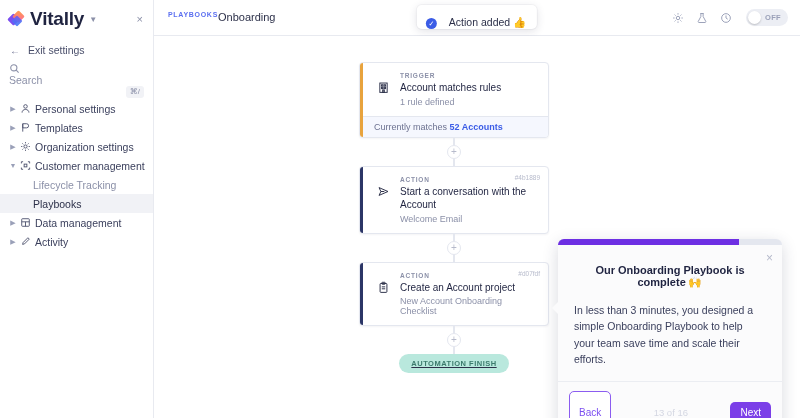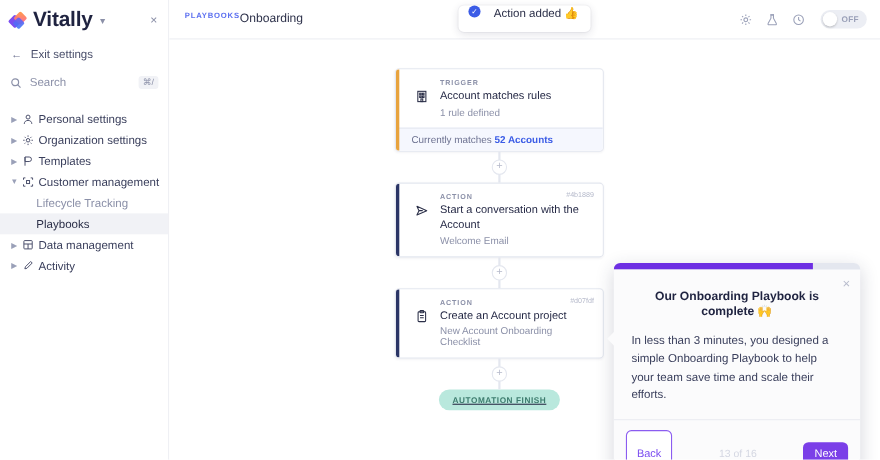--- a/index.html
+++ b/index.html
@@ -47,23 +47,24 @@
   }
 
   .exit-row {
     display: flex; align-items: center;
     height: 22px; padding: 0 10px 0 10px; margin-top: 5px;
     font-size: 10.5px; color: #4a4f6b; cursor: pointer;
   }
   .exit-row .arrow { font-size: 10px; margin-right: 8px; color:#6d7291; }
 
   .search-row {
-    display: flex; align-items: center;
+    display: flex; 
     height: 24px; padding: 0 9px 0 9px; margin-top: 2px;
     cursor: pointer;
+    flex-direction: column;
   }
   .search-row .s-ico { margin-right: 7px; display:flex; }
   .search-label { font-size: 10.5px; color: #8b90a8; }
   .kbd {
     margin-left: auto;
     font-size: 8px; color: #8b90a8;
     background: #f1f2f6; border-radius: 3px;
     padding: 2px 4px; line-height: 1;
   }
 
@@ -109,21 +110,21 @@
     color: #5b6ff0; text-transform: uppercase; line-height: 1.3;
   }
   .crumb-title { font-size: 11px; color: #2c3049; line-height: 1.3; }
 
   .toast {
     position: absolute; left: 50%; top: 5px;
     transform: translateX(-50%);
     background: #ffffff;
     border-radius: 5px;
     box-shadow: 0 2px 8px rgba(40,45,80,0.14), 0 0 0 1px rgba(40,45,80,0.04);
-    height: 24px; display: flex; align-items: flex-start;
+    height: 24px; display: flex; align-items: flex-end;
     padding: 0 11px 0 9px; gap: 12px;
     font-size: 10.5px; color: #2c3049; white-space: nowrap;
   }
   .toast .check {
     width: 11px; height: 11px; border-radius: 50%;
     background: #3b5ce6; color: #fff;
     display: flex; align-items: center; justify-content: center;
     font-size: 7px; flex: 0 0 11px;
   }
 
@@ -314,36 +315,36 @@
               <path d="M3 14c0-3 2.3-4.6 5-4.6S13 11 13 14"></path>
           </svg>
         </span>
         <span class="ntext">Personal settings</span>
       </div>
 
       <div class="nav-item">
         <span class="chev">▶</span>
         <span class="nico">
           <svg width="11" height="11" viewBox="0 0 16 16" fill="none" stroke="#4a4f6b" stroke-width="1.3">
-            <circle cx="8" cy="8" r="2.3"></circle>
-            <path d="M8 1.6v1.8M8 12.6v1.8M1.6 8h1.8M12.6 8h1.8M3.5 3.5l1.3 1.3M11.2 11.2l1.3 1.3M12.5 3.5l-1.3 1.3M4.8 11.2l-1.3 1.3"></path>
-          </svg>
-        </span>
-        <span class="ntext">Organization settings</span>
+            <path d="M4 2.5h5.5a3 3 0 0 1 0 6H4z"></path>
+              <line x1="4" y1="2.5" x2="4" y2="14"></line>
+          </svg>
+        </span>
+        <span class="ntext">Templates</span>
       </div>
 
       <div class="nav-item">
         <span class="chev">▶</span>
         <span class="nico">
           <svg width="11" height="11" viewBox="0 0 16 16" fill="none" stroke="#4a4f6b" stroke-width="1.3">
-            <path d="M4 2.5h5.5a3 3 0 0 1 0 6H4z"></path>
-              <line x1="4" y1="2.5" x2="4" y2="14"></line>
-          </svg>
-        </span>
-        <span class="ntext">Templates</span>
+            <circle cx="8" cy="8" r="2.3"></circle>
+            <path d="M8 1.6v1.8M8 12.6v1.8M1.6 8h1.8M12.6 8h1.8M3.5 3.5l1.3 1.3M11.2 11.2l1.3 1.3M12.5 3.5l-1.3 1.3M4.8 11.2l-1.3 1.3"></path>
+          </svg>
+        </span>
+        <span class="ntext">Organization settings</span>
       </div>
 
       <div class="nav-item">
         <span class="chev" style="font-size:7px;">▼</span>
         <span class="nico">
           <svg width="11" height="11" viewBox="0 0 16 16" fill="none" stroke="#4a4f6b" stroke-width="1.3">
             <path d="M2 5V2.5h2.5M14 5V2.5h-2.5M2 11v2.5h2.5M14 11v2.5h-2.5"></path>
             <rect x="6" y="6" width="4" height="4"></rect>
           </svg>
         </span>

